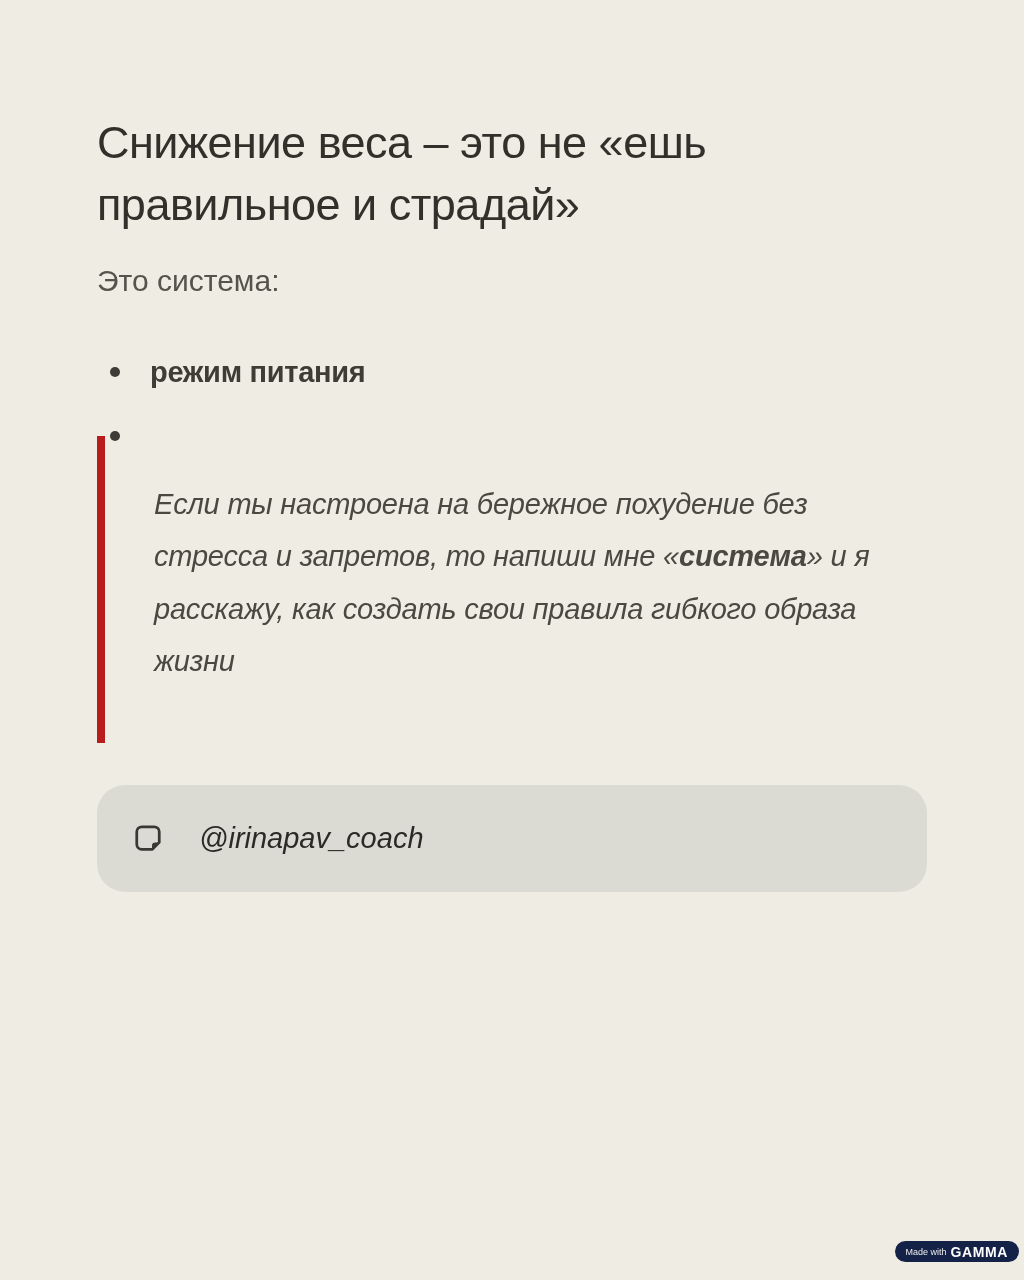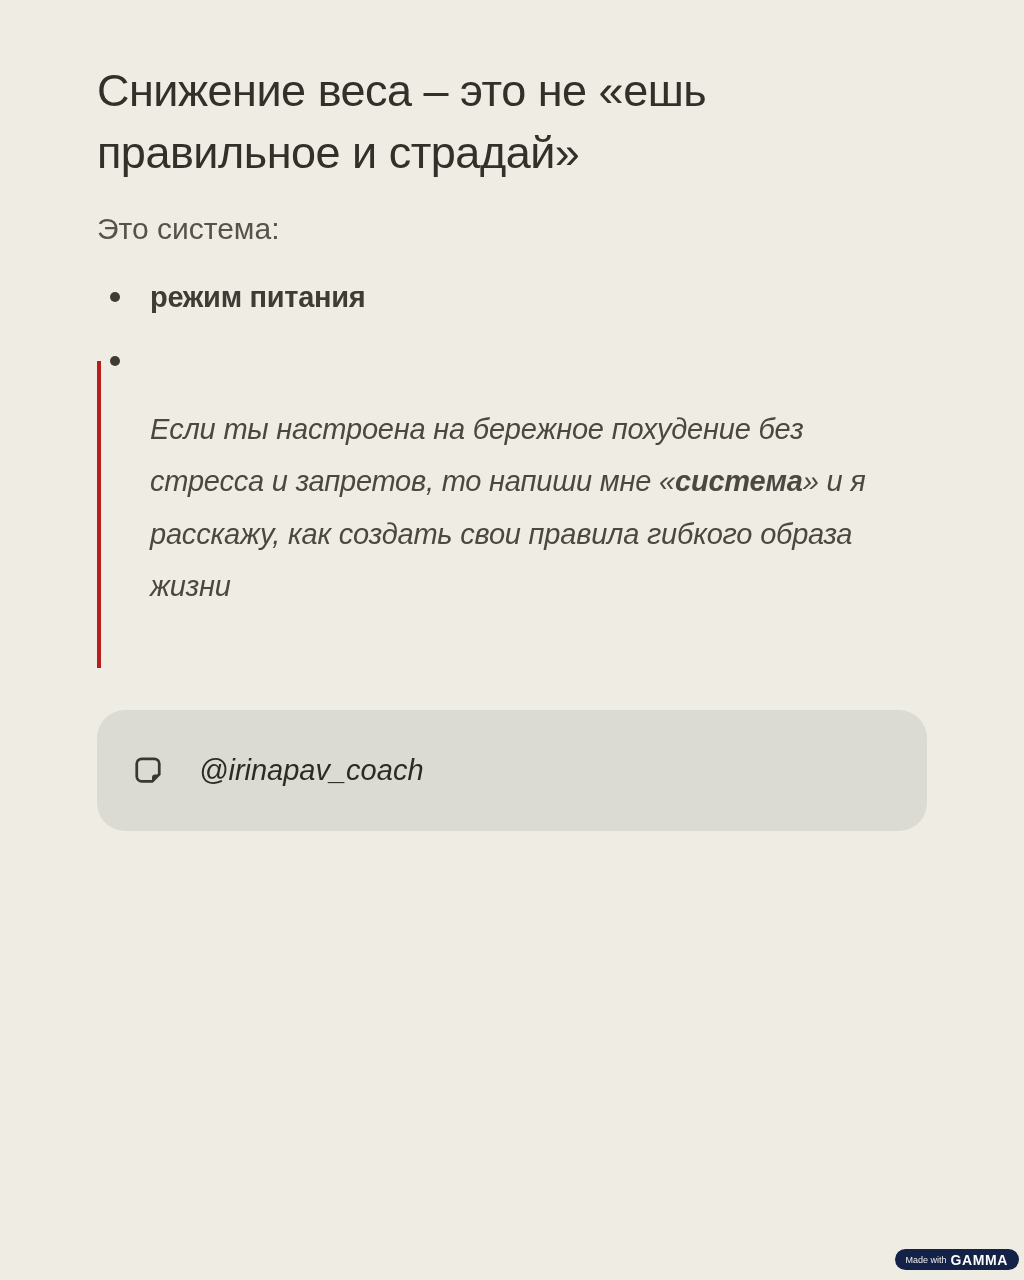--- a/index.html
+++ b/index.html
@@ -5,41 +5,41 @@
   * { margin:0; padding:0; box-sizing:border-box; }
   html,body { background:#e8e5dd; }
   .slide {
     position:relative;
     width:1024px; height:1280px;
     margin:0 auto;
     background:#efece4;
     font-family:"Liberation Sans", sans-serif;
     overflow:hidden;
   }
-  .content { padding:60px 97px 0 97px; }
+  .content { padding:112px 97px 0 97px; }
 
   .title {
     font-size:45px;
     line-height:1.38;
     font-weight:400;
     letter-spacing:-0.5px;
     color:#32302a;
     max-width:740px;
   }
 
   .subtitle {
     margin-top:28px;
     font-size:30px;
     font-weight:400;
     color:#55534b;
   }
 
   .bullet-list {
     list-style:none;
-    margin-top:33px;
+    margin-top:56px;
   }
   .bullet-list li {
     position:relative;
     padding-left:53px;
     font-size:29px;
     font-weight:bold;
     letter-spacing:-0.3px;
     color:#3e3c34;
     line-height:36px;
     margin-bottom:28px;
@@ -47,54 +47,54 @@
   .bullet-dot {
     position:absolute;
     left:13px; top:13px;
     width:10px; height:10px;
     border-radius:50%;
     background:#3e3c34;
   }
 
   .quote {
     margin-top:46px;
-    border-left:4px solid #b91c1c;
+    border-left:8px solid #b91c1c;
     padding:42px 0 56px 49px;
     max-width:824px;
   }
   .quote p {
     font-style:italic;
     font-size:29px;
     line-height:1.8;
     letter-spacing:-0.2px;
     color:#4a4840;
     max-width:750px;
   }
   .quote .hl { font-weight:bold; }
 
   .handle-card {
     margin:42px 101px 0 97px;
-    width:830px; height:121px;
+    width:830px; height:107px;
     background:#dbdbd4;
     border-radius:28px;
     display:flex;
     align-items:center;
     padding:0 36px;
   }
   .note-icon { flex:0 0 auto; width:30px; height:30px; display:block; }
   .handle-text {
     margin-left:36px;
     font-style:italic;
     font-size:29px;
     color:#2b2a25;
   }
 
   .made-badge {
     position:absolute;
-    right:5px; bottom:10px;
+    right:5px; bottom:18px;
     height:21px;
     padding:0 11px;
     border-radius:11px;
     background:#152248;
     color:#ffffff;
     display:flex;
     align-items:center;
     gap:4px;
     white-space:nowrap;
   }

